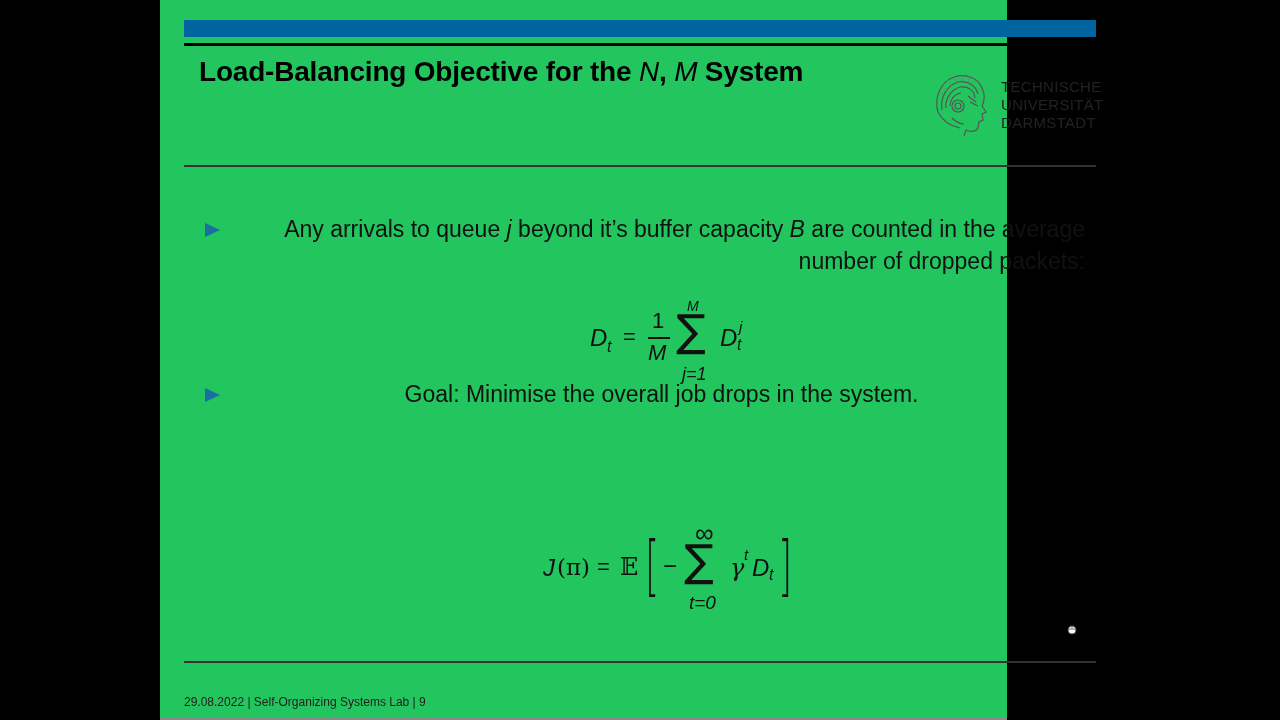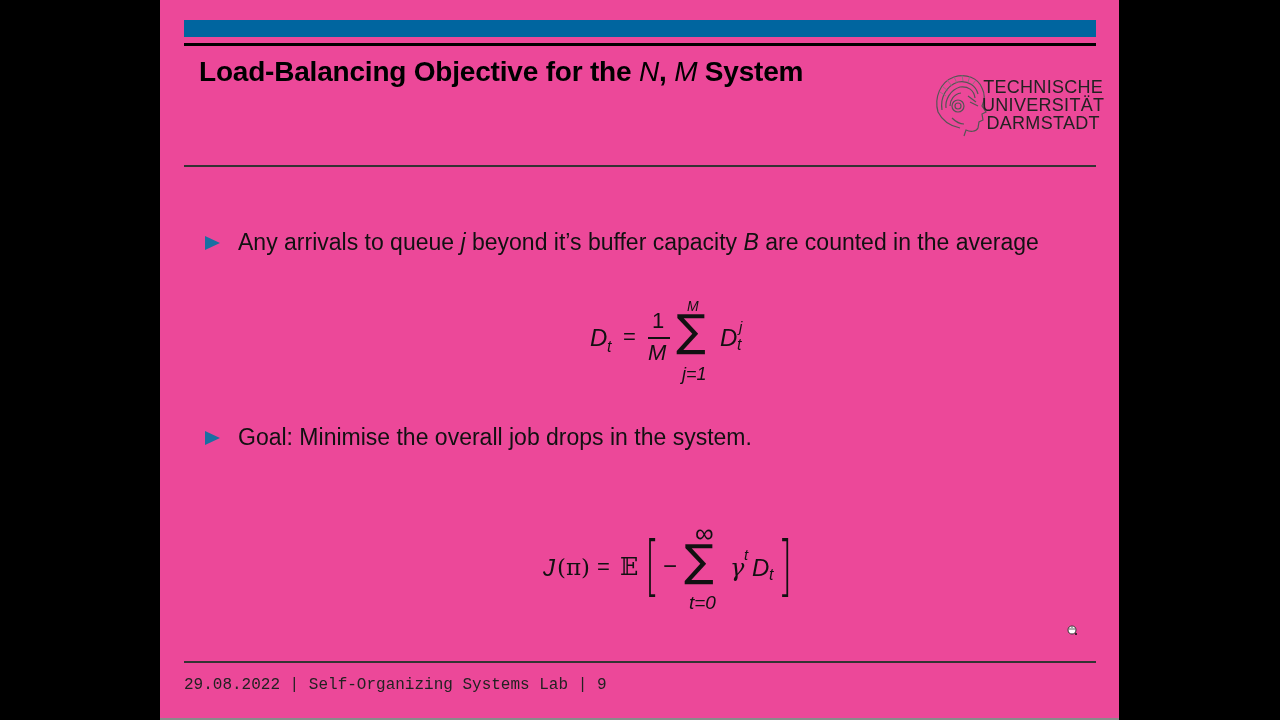--- a/index.html
+++ b/index.html
@@ -1,45 +1,44 @@
 <!DOCTYPE html>
 <html><head>
   <meta charset="utf-8">
   <style>
     html, body { margin: 0; padding: 0; }
     body {
       width: 1280px; height: 720px; background: #000; position: relative; overflow: hidden;
       font-family: "Liberation Sans", "DejaVu Sans", sans-serif;
     }
     .slide {
-      position: absolute; left: 160px; top: 0; width: 959px; height: 718px;
-      background: #ec4899;
+      position: absolute; left: 160px; top: 0; width: 847px; height: 718px;
+      background: #22c55e;
       border-bottom: 2px solid #8a8a8a;
     }
     .topbar {
       position: absolute; left: 24px; top: 20px; width: 912px; height: 17px;
       background: #00659f;
     }
     .topline {
       position: absolute; left: 24px; top: 43px; width: 912px; height: 3px; background: #000;
     }
     .title {
       position: absolute; left: 39px; top: 56px; font-size: 28px; font-weight: bold; color: #000;
       letter-spacing: -0.2px; white-space: nowrap;
     }
     .title i { font-style: italic; font-weight: normal; }
     .title-sep {
       position: absolute; left: 24px; top: 165px; width: 912px; height: 2px; background: #333;
     }
     .logo { position: absolute; left: 772px; top: 72px; width: 170px; height: 68px; }
     .logo .head { position: absolute; left: 0; top: 0; width: 58px; height: 66px; }
     .logo .name {
-      position: absolute; left: 50px; top: 6px; font-size: 18px; line-height: 18px; color: #222;
+      position: absolute; left: 69px; top: 6px; font-size: 15px; line-height: 18px; color: #222;
       letter-spacing: 0.3px;
-      text-align: center;
     }
     .logo .name span { display: block; }
     .bullet {
       position: absolute; left: 45px; font-size: 23px; line-height: 32px; color: #111;
       width: 880px;
     }
     .bullet .tri {
       position: absolute; left: 0; top: 10px; width: 0; height: 0;
       border-top: 7px solid transparent; border-bottom: 7px solid transparent;
       border-left: 15px solid #1a6fa2;
@@ -47,21 +46,21 @@
     .bullet .txt { display: block; margin-left: 33px; }
     .bullet i { font-style: italic; }
     .formula {
       position: absolute; font-family: "Liberation Sans", "DejaVu Sans", sans-serif; color: #111;
     }
     .fi { font-style: italic; }
     .footer-sep {
       position: absolute; left: 24px; top: 661px; width: 912px; height: 2px; background: #333;
     }
     .footer {
-      position: absolute; left: 24px; top: 676px; font-size: 16px; color: #222; font-family: Liberation Mono, monospace;
+      position: absolute; left: 24px; top: 695px; font-size: 12px; color: #222;
     }
     .cursor { position: absolute; left: 906px; top: 624px; width: 12px; height: 12px; }
   </style>
 </head>
 <body>
 
 <div class="slide">
   <div class="topbar"></div>
   <div class="topline"></div>
 
@@ -88,41 +87,42 @@
     </svg>
     <div class="name">
       <span>TECHNISCHE</span>
       <span>UNIVERSITÄT</span>
       <span>DARMSTADT</span>
     </div>
   </div>
 
   <div class="title-sep"></div>
 
-  <div class="bullet" style="top: 226px;">
+  <div class="bullet" style="top: 213px; text-align: right;">
     <span class="tri"></span>
     <span class="txt"><span>Any arrivals to queue </span><i>j</i><span> beyond it’s buffer capacity </span><i>B</i><span> are counted in the average</span></span>
+    <span class="txt">number of dropped packets:</span>
   </div>
 
   <div class="formula" style="left: 430px; top: 298px; width: 170px; height: 90px;">
     <span class="fi" style="position:absolute; left:0; top:26px; font-size:24px;">D</span>
     <span class="fi" style="position:absolute; left:17px; top:40px; font-size:16px;">t</span>
     <span style="position:absolute; left:33px; top:26px; font-size:22px;">=</span>
     <span style="position:absolute; left:62px; top:10px; font-size:22px;">1</span>
     <span style="position:absolute; left:58px; top:39px; width:22px; height:2px; background:#111;"></span>
     <span class="fi" style="position:absolute; left:58px; top:42px; font-size:22px;">M</span>
     <span class="fi" style="position:absolute; left:97px; top:0px; font-size:14px;">M</span>
     <span style="position:absolute; left:86px; top:8px; font-size:44px; line-height:50px; font-family:'DejaVu Sans', sans-serif;">∑</span>
     <span class="fi" style="position:absolute; left:92px; top:66px; font-size:18px;">j=1</span>
     <span class="fi" style="position:absolute; left:130px; top:26px; font-size:24px;">D</span>
     <span class="fi" style="position:absolute; left:149px; top:20px; font-size:15px;">j</span>
     <span class="fi" style="position:absolute; left:147px; top:38px; font-size:16px;">t</span>
   </div>
 
-  <div class="bullet" style="top: 421px;">
+  <div class="bullet" style="top: 378px; text-align: center;">
     <span class="tri"></span>
     <span class="txt">Goal: Minimise the overall job drops in the system.</span>
   </div>
 
 
   <div class="formula" style="left: 383px; top: 524px; width: 250px; height: 90px;">
     <span class="fi" style="position:absolute; left:0; top:30px; font-size:24px;">J</span>
     <span style="position:absolute; left:14px; top:30px; font-size:23px; font-family:'DejaVu Serif', serif;">(π)</span>
     <span style="position:absolute; left:54px; top:30px; font-size:22px;">=</span>
     <span style="position:absolute; left:77px; top:29px; font-size:24px; font-family:'DejaVu Serif', serif;">𝔼</span>

